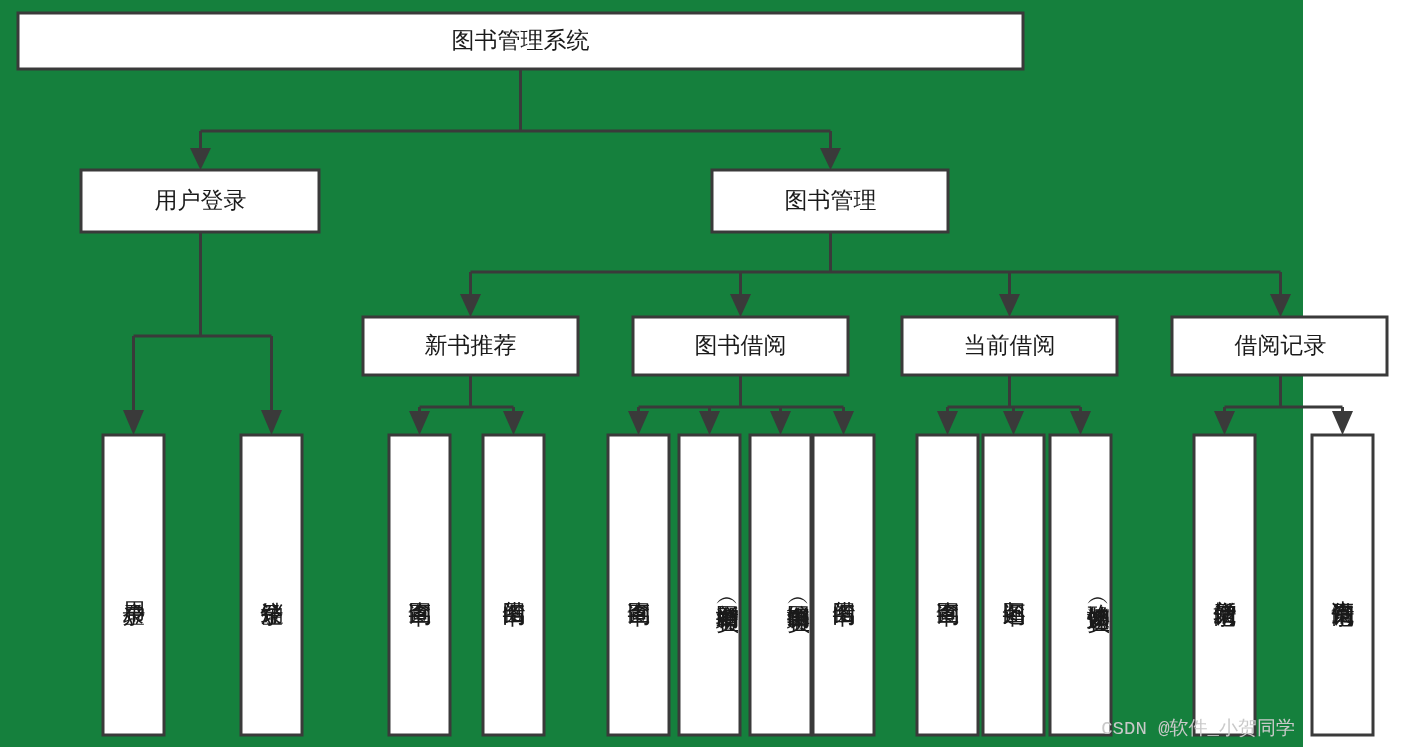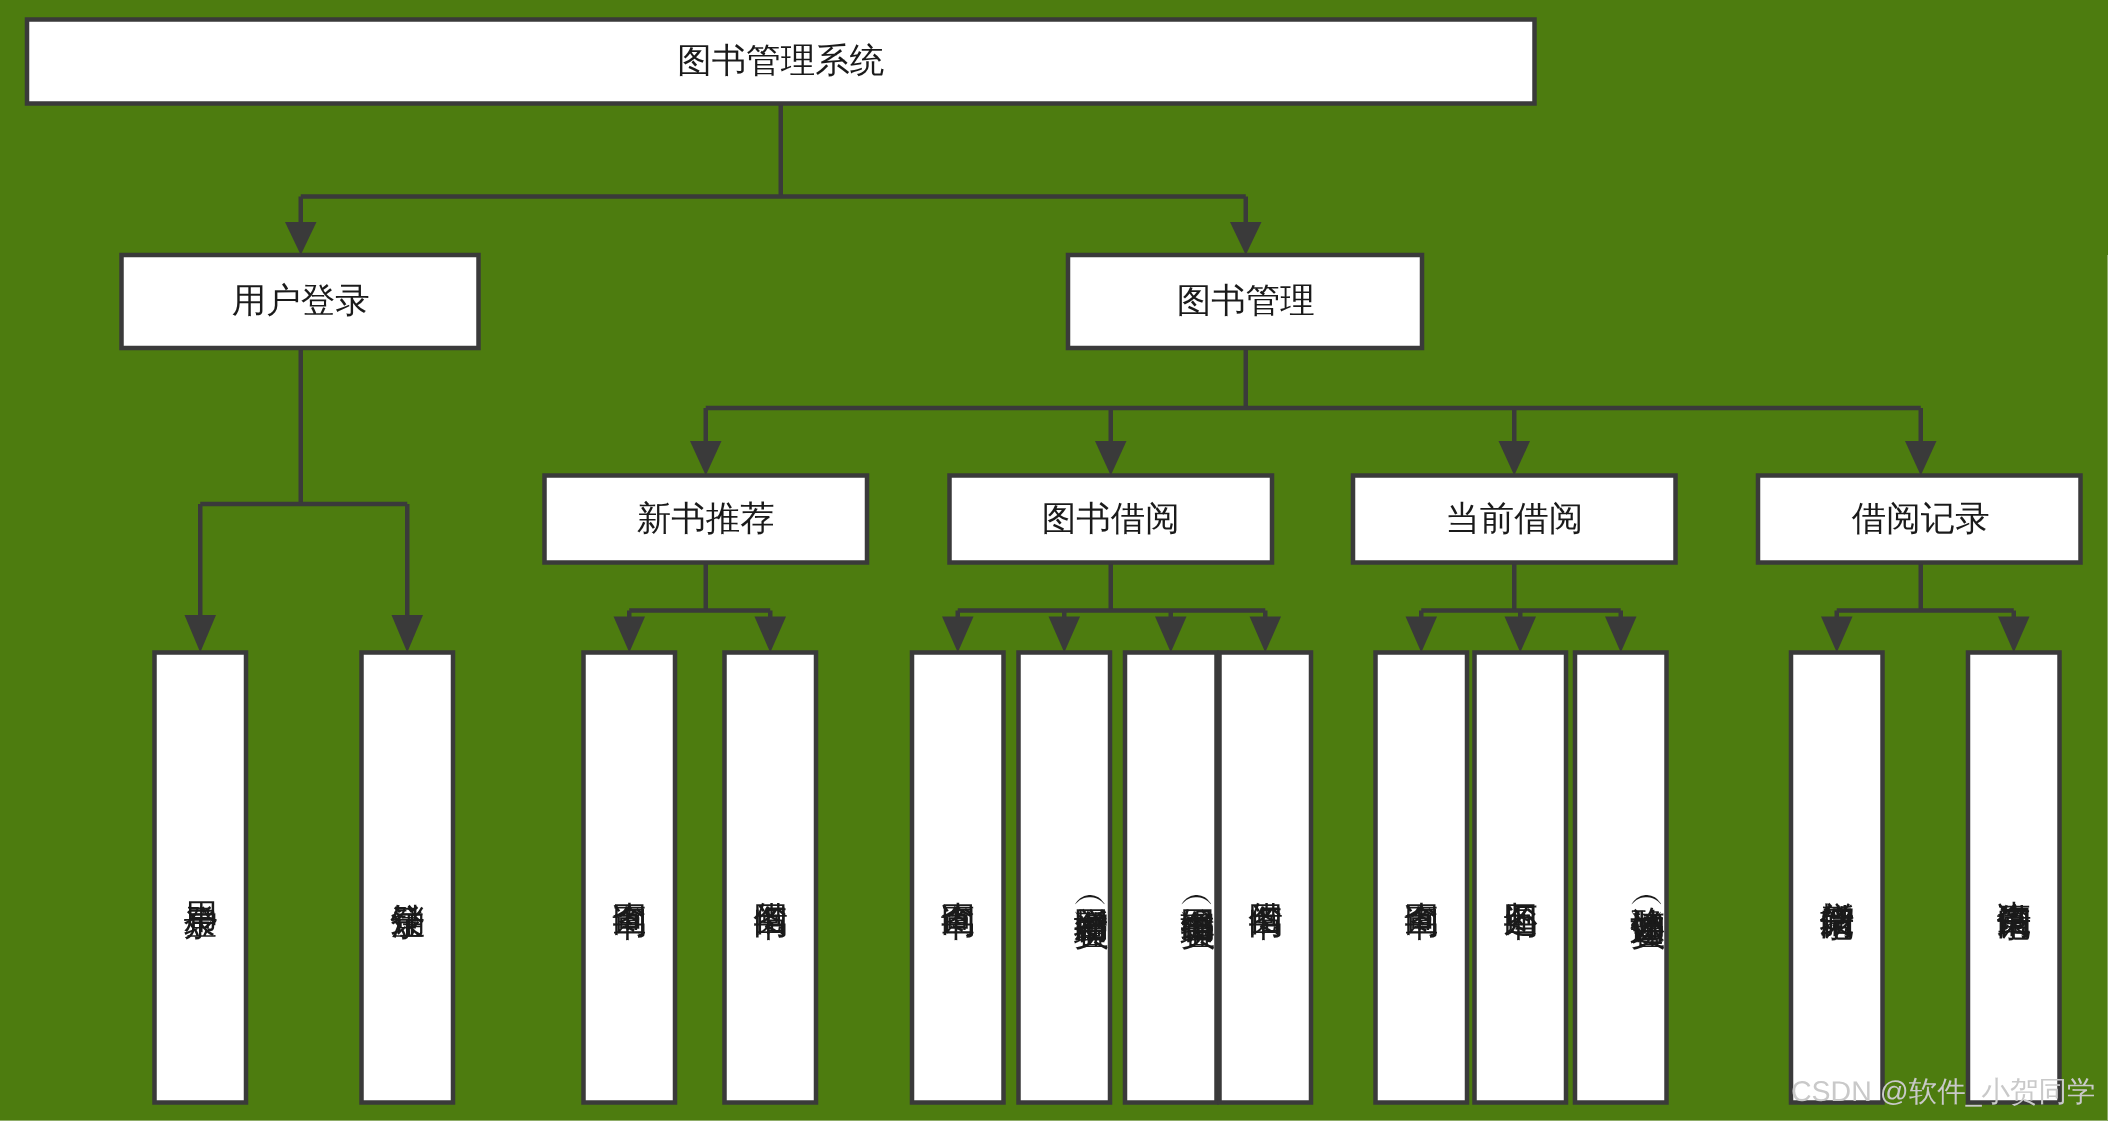--- a/index.html
+++ b/index.html
@@ -8,23 +8,23 @@
     background: #ffffff;
   }
   body {
     width: 1405px;
     height: 747px;
     font-family: "Liberation Sans", "DejaVu Sans", sans-serif;
     overflow: hidden;
   }
   #diagram-root {
     position: relative;
-    width: 1405px;
+    width: 1303px;
     height: 747px;
-    background: #4d7c0f;
+    background: #15803d;
   }
   svg.diagram-svg {
     position: absolute;
     left: 0;
     top: 0;
     width: 1405px;
     height: 747px;
   }
   .node-box {
     fill: #ffffff;
@@ -61,21 +61,21 @@
     align-items: center;
     justify-content: center;
     text-align: center;
     white-space: nowrap;
     user-select: none;
   }
   .watermark {
     position: absolute;
     right: 8px;
     bottom: 6px;
-    font-family: Liberation Sans, sans-serif;
+    font-family: Liberation Mono, monospace;
     font-size: 19px;
     color: #c9c9c9;
     white-space: nowrap;
     user-select: none;
   }
 </style>
 </head>
 <body>
 
 <div id="diagram-root">

